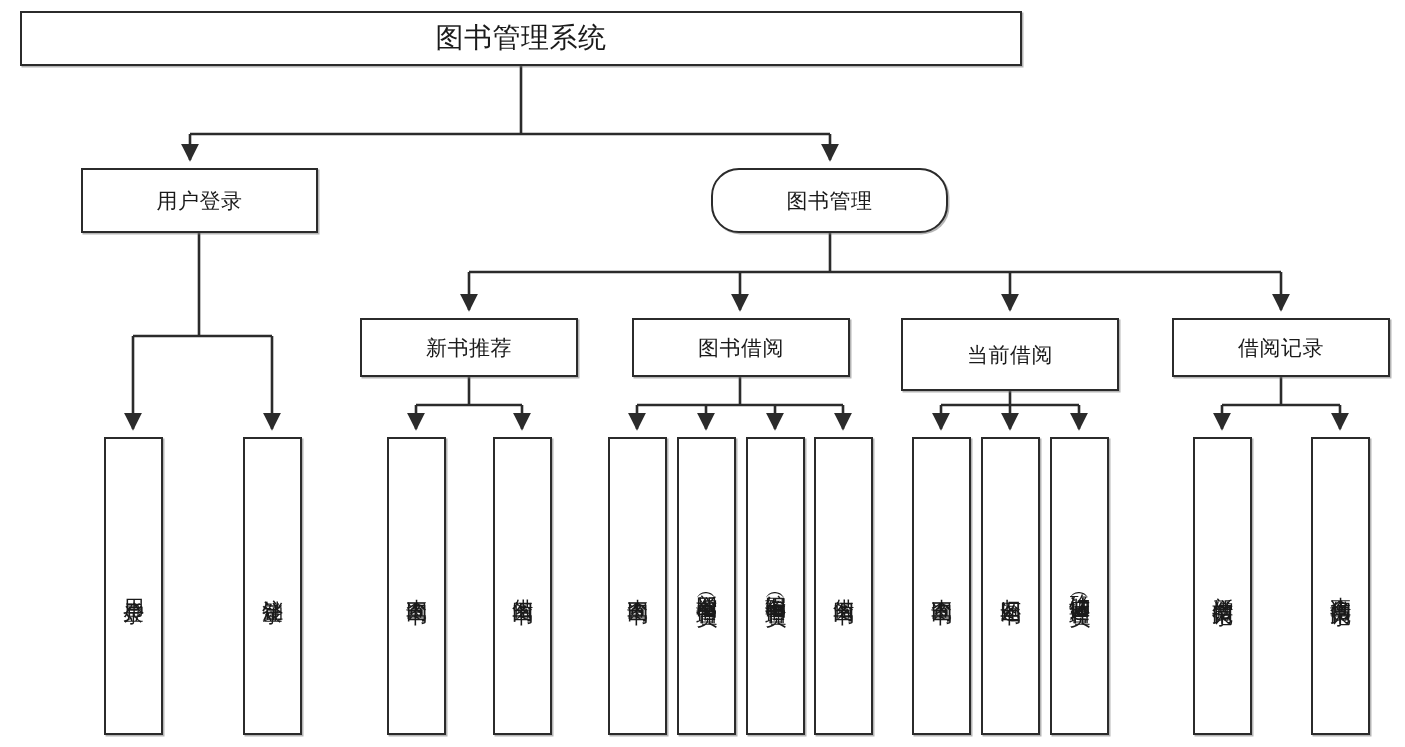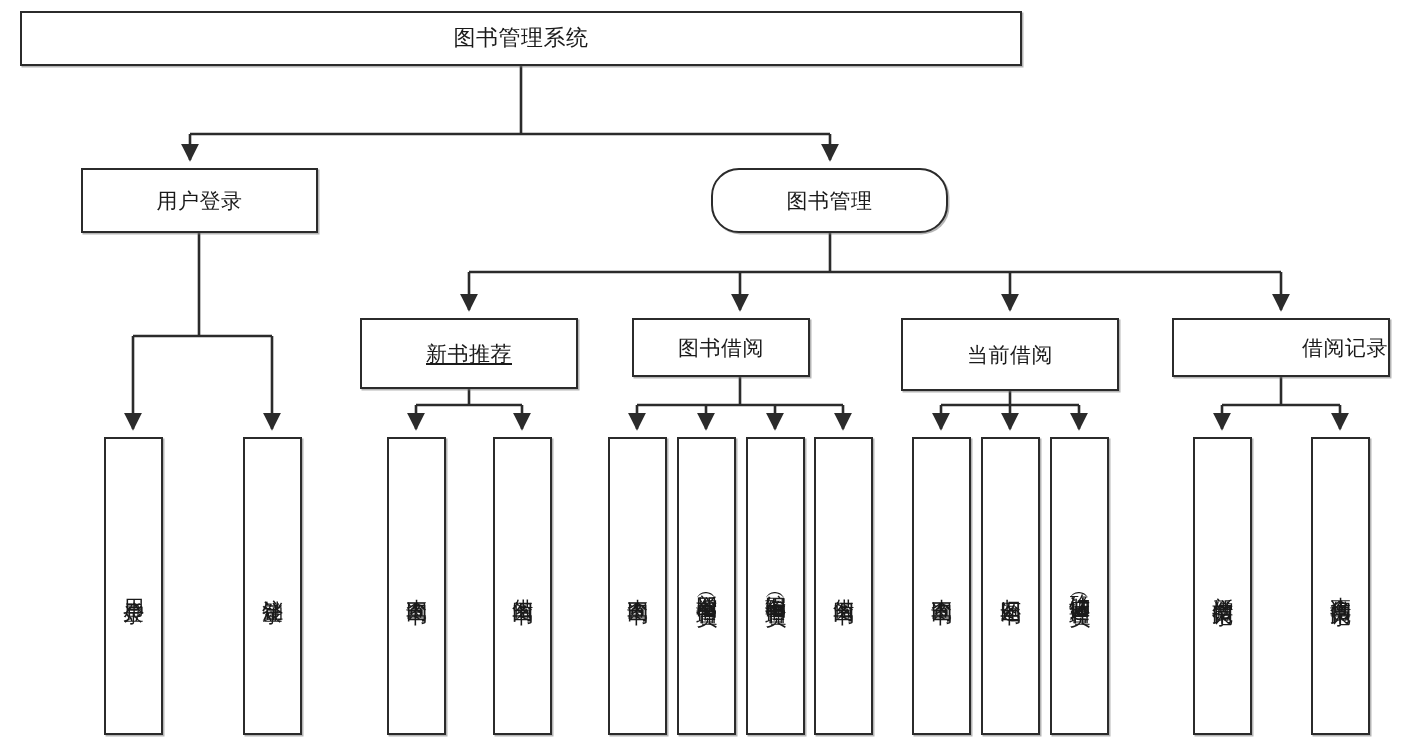--- a/index.html
+++ b/index.html
@@ -41,21 +41,21 @@
     text-align: center;
     letter-spacing: 0.5px;
     white-space: nowrap;
   }
   
   .node.horiz .label {
     font-size: 21px;
     line-height: 1.1;
   }
   .node.root .label {
-    font-size: 22px;
+    font-size: 28px;
   }
   
   .node.vert {
     align-items: center;
     justify-content: center;
   }
   .node.vert .label {
     writing-mode: vertical-rl;
     text-orientation: upright;
     font-size: 21px;
@@ -132,30 +132,30 @@
     <span class="label">图书管理系统</span>
   </div>
 
   <div class="node horiz" style="left:81px; top:168px; width:237px; height:65px;">
     <span class="label">用户登录</span>
   </div>
   <div class="node horiz" style="left:711px; top:168px; width:237px; height:65px;border-radius:28px;">
     <span class="label">图书管理</span>
   </div>
 
-  <div class="node horiz" style="left:360px; top:318px; width:218px; height:71px;text-decoration:underline;">
+  <div class="node horiz" style="left:360px; top:318px; width:218px; height:59px;">
     <span class="label">新书推荐</span>
   </div>
-  <div class="node horiz" style="left:632px; top:318px; width:178px; height:59px;">
+  <div class="node horiz" style="left:632px; top:318px; width:218px; height:59px;">
     <span class="label">图书借阅</span>
   </div>
   <div class="node horiz" style="left:901px; top:318px; width:218px; height:73px;">
     <span class="label">当前借阅</span>
   </div>
-  <div class="node horiz" style="left:1172px; top:318px; width:218px; height:59px;justify-content:flex-end;">
+  <div class="node horiz" style="left:1172px; top:318px; width:218px; height:59px;">
     <span class="label">借阅记录</span>
   </div>
 
   <div class="node vert" style="left:104px; top:437px; width:59px; height:298px;">
     <span class="label">用户登录</span>
   </div>
   <div class="node vert" style="left:243px; top:437px; width:59px; height:298px;">
     <span class="label">注销登录</span>
   </div>
 

